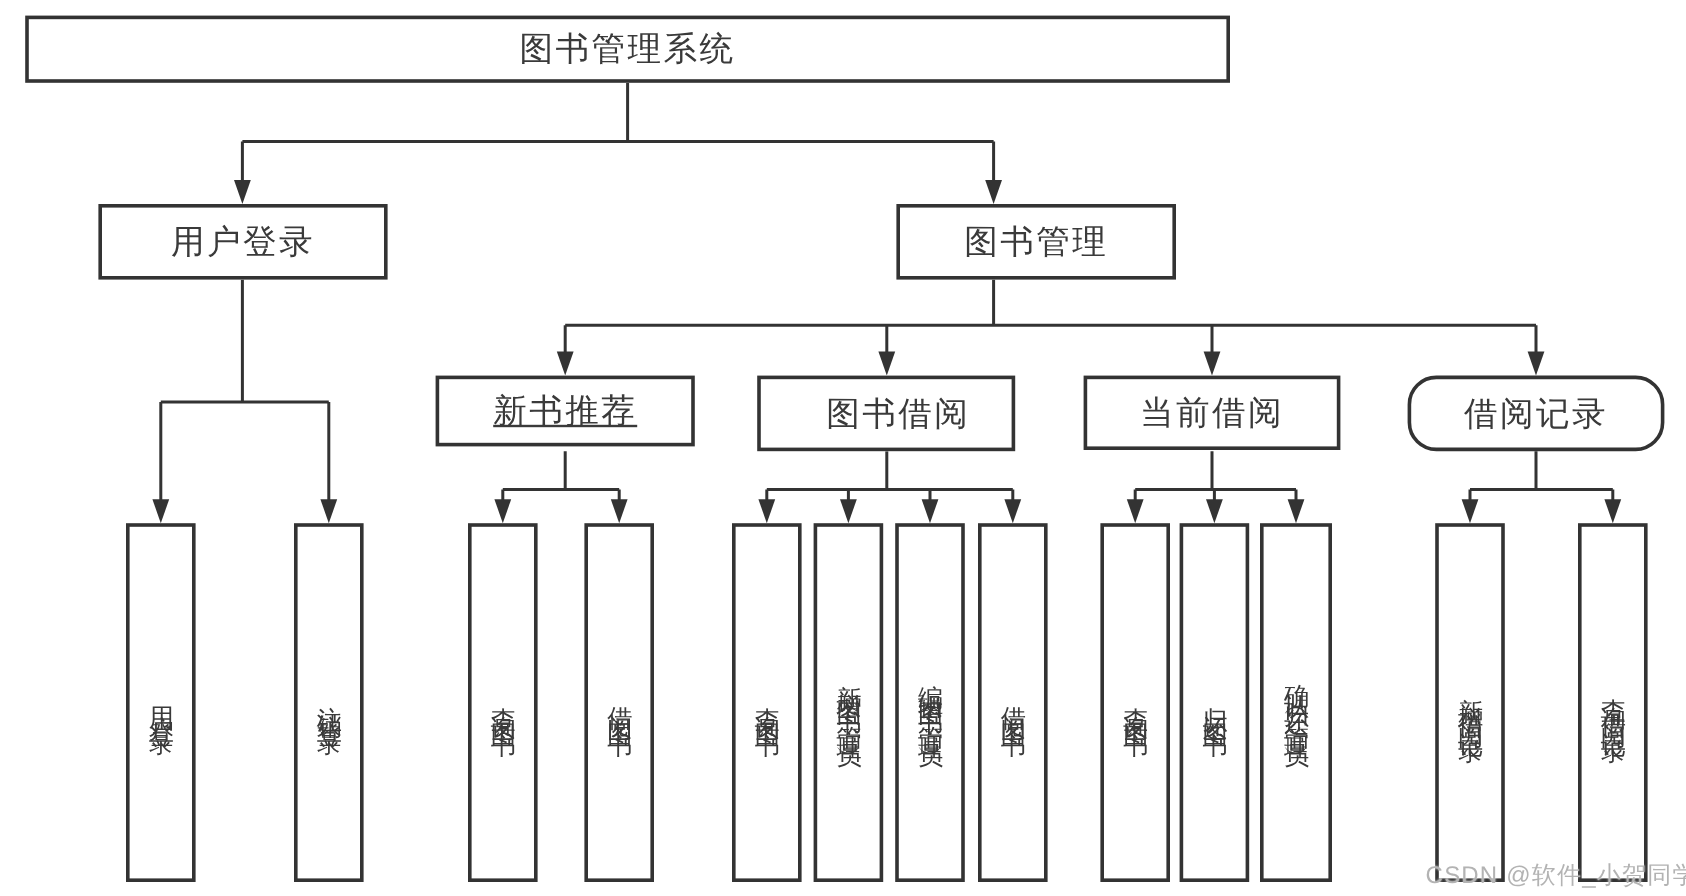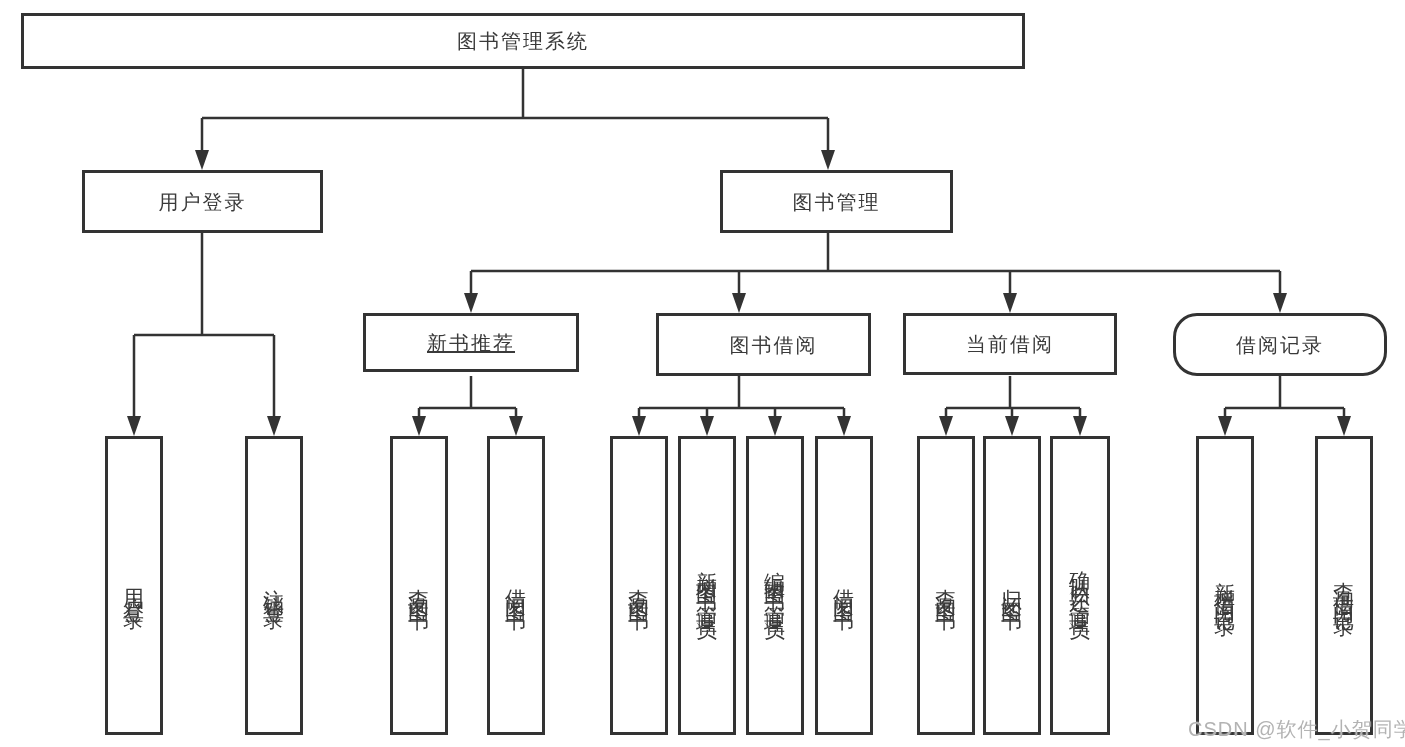--- a/index.html
+++ b/index.html
@@ -27,21 +27,21 @@
     background: #ffffff;
     border: 3px solid #333333;
     color: #3a3a3a;
     display: flex;
     align-items: center;
     justify-content: center;
     text-align: center;
     line-height: 1;
   }
   .hnode {
-    font-size: 20px;
+    font-size: 28px;
     letter-spacing: 2px;
   }
   .vnode {
     writing-mode: vertical-rl;
     text-orientation: mixed;
     font-size: 21px;
     letter-spacing: 7px;
   }
   .watermark {
     position: absolute;
@@ -95,24 +95,24 @@
       <polygon points="1005,416 1019,416 1012,436"></polygon>
       <polygon points="1073,416 1087,416 1080,436"></polygon>
       <polygon points="1218,416 1232,416 1225,436"></polygon>
       <polygon points="1337,416 1351,416 1344,436"></polygon>
     </g>
   </svg>
 
   <div class="node hnode" style="left:21px; top:13px; width:1004px; height:56px;">图书管理系统</div>
 
   <div class="node hnode" style="left:82px; top:170px; width:241px; height:63px;">用户登录</div>
-  <div class="node hnode" style="left:720px; top:170px; width:233px; height:63px;">图书管理</div>
+  <div class="node hnode" style="left:747px; top:170px; width:233px; height:63px;">图书管理</div>
 
   <div class="node hnode" style="left:363px; top:313px; width:216px; height:59px;text-decoration:underline;">新书推荐</div>
-  <div class="node hnode" style="left:656px; top:313px; width:215px; height:63px;padding-left:20px;">图书借阅</div>
+  <div class="node hnode" style="left:631px; top:313px; width:215px; height:63px;padding-left:20px;">图书借阅</div>
   <div class="node hnode" style="left:903px; top:313px; width:214px; height:62px;">当前借阅</div>
   <div class="node hnode" style="left:1173px; top:313px; width:214px; height:63px;border-radius:24px;">借阅记录</div>
 
   <div class="node vnode" style="left:105px; top:436px; width:58px; height:299px;">用户登录</div>
   <div class="node vnode" style="left:245px; top:436px; width:58px; height:299px;">注销登录</div>
 
   <div class="node vnode" style="left:390px; top:436px; width:58px; height:299px;">查询图书</div>
   <div class="node vnode" style="left:487px; top:436px; width:58px; height:299px;">借阅图书</div>
 
   <div class="node vnode" style="left:610px; top:436px; width:58px; height:299px;">查询图书</div>

